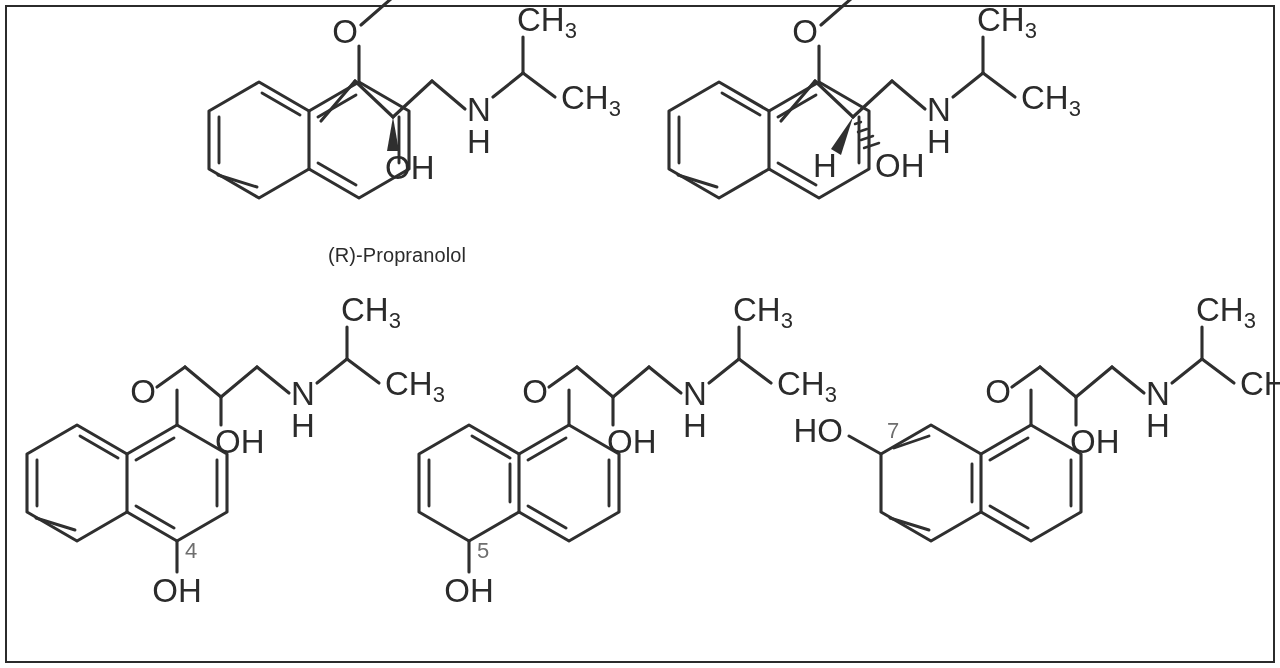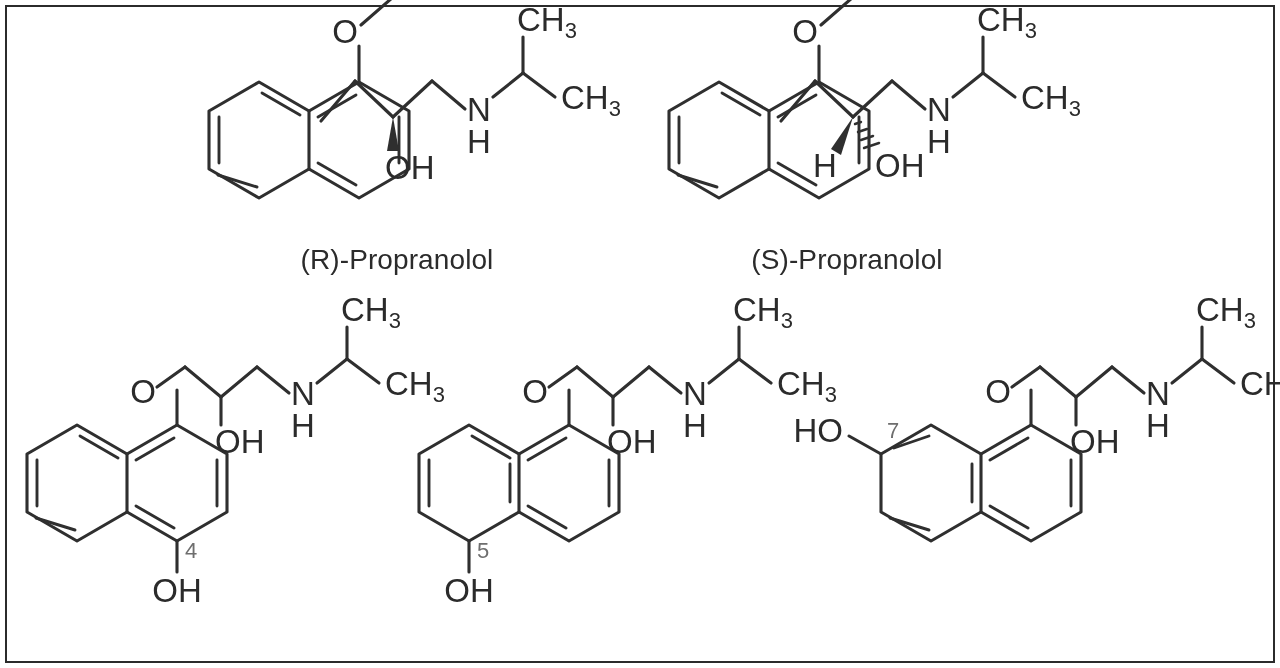--- a/index.html
+++ b/index.html
@@ -36,21 +36,21 @@
     overflow: visible;
   }
   .caption {
     position: absolute;
     text-align: center;
     color: #2b2b2b;
     font-family: "Liberation Sans", sans-serif;
     white-space: nowrap;
   }
   .caption-top {
-    font-size: 28px;
+    font-size: 20px;
     letter-spacing: 0.1px;
   }
   .caption-bottom {
     font-size: 28px;
     letter-spacing: 0.1px;
   }
   
   .bond {
     stroke: #2f2f2f;
     stroke-width: 3.1;
@@ -189,21 +189,20 @@
         <text class="atom" x="88" y="152" text-anchor="middle">H</text>
 
         <text class="atom" x="138" y="152" text-anchor="start">OH</text>
         <text class="atom" x="202" y="96" text-anchor="middle">N</text>
         <text class="atom" x="202" y="128" text-anchor="middle">H</text>
         <text class="atom" x="240" y="6" text-anchor="start">CH<tspan class="atom-sub" dy="7">3</tspan></text>
         <text class="atom" x="284" y="84" text-anchor="start">CH<tspan class="atom-sub" dy="7">3</tspan></text>
       </svg>
     </div>
 
-    <div class="caption caption-top" style="left:630px; top:237px; width:420px;">(S)-Propranolol</div>
 
     <div class="struct" style="left:8px; top:405px;">
       <svg width="260" height="200" viewBox="0 0 260 200">
 
         <path class="bond" d="M 12 42 L 12 100 L 62 129 L 112 100 L 112 42 L 62 13 Z"></path>
 
         <path class="bond" d="M 112 42 L 162 13 L 212 42 L 212 100 L 162 129 L 112 100"></path>
 
         <line class="bond-inner" x1="22" y1="48" x2="22" y2="94"></line>
         <line class="bond-inner" x1="21" y1="106" x2="60" y2="118"></line>

